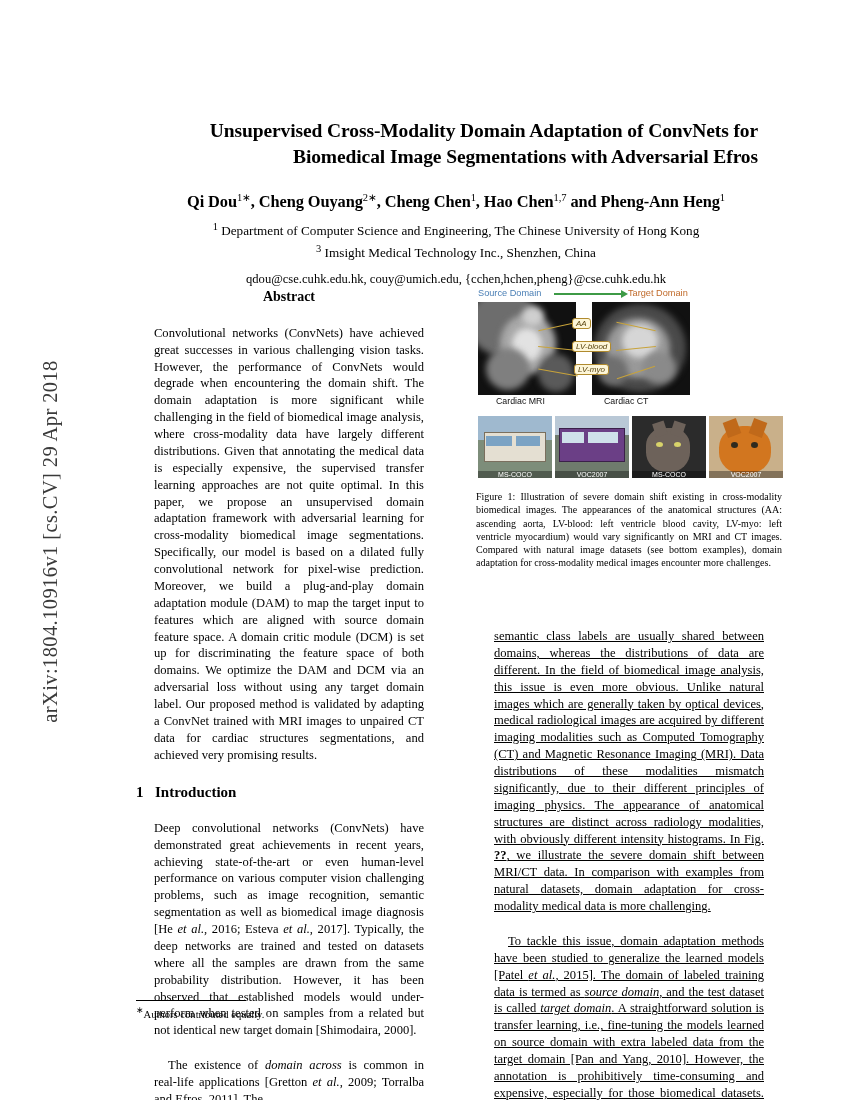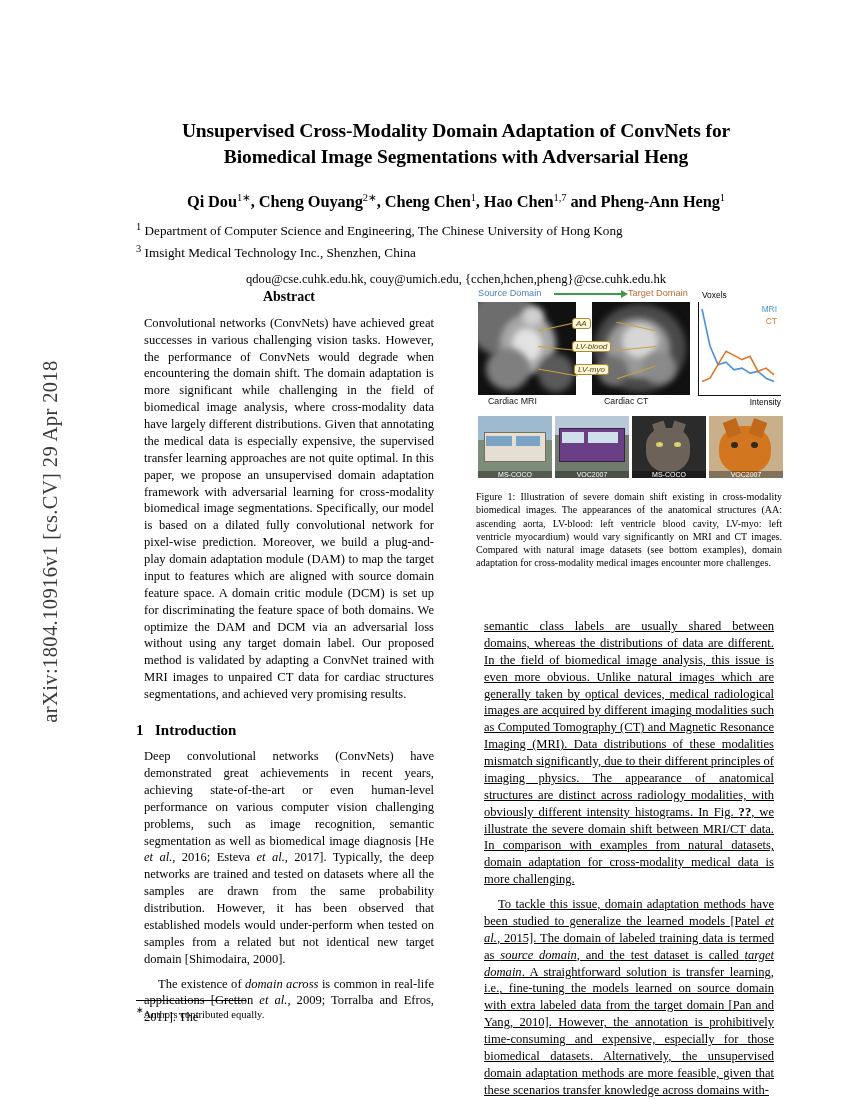--- a/index.html
+++ b/index.html
@@ -52,39 +52,40 @@
     position: absolute;
     left: 72px;
     top: 118px;
     width: 640px;
   }
 
   
   .title {
     font-size: 19.5px;
     font-weight: bold;
-    text-align: center;
+    text-align: right;
     line-height: 1.33;
     letter-spacing: -0.1px;
     margin: 0 18px;
   }
 
   .authors {
     margin-top: 21px;
     text-align: center;
     font-size: 16.4px;
     font-weight: bold;
     letter-spacing: -0.1px;
   }
   .authors sup, .affil sup {
     font-weight: normal;
     font-size: 10.5px;
   }
   .affil {
     margin-top: 7px;
+    text-align: center;
     font-size: 13.2px;
     line-height: 1.48;
   }
   .affil .line {
     display: block;
   }
   .emails {
     margin-top: 9px;
     text-align: center;
     font-size: 12.6px;
@@ -109,21 +110,21 @@
   .col.left { left: 0; }
   .col.right { left: 340px; }
 
   .abstract-head {
     text-align: center;
     font-weight: bold;
     font-size: 14px;
     margin: 0 0 7px 0;
   }
   p.para {
-    margin: 8px;
+    margin: 18px;
     text-indent: 14px;
   }
   p.para.first {
     text-indent: 0;
   }
   .section-head {
     font-weight: bold;
     font-size: 15px;
     margin: 17px 0 7px 0;
   }
@@ -214,21 +215,21 @@
     border-radius: 50%;
     filter: blur(3px);
   }
   .scan-cap {
     position: absolute;
     top: 108px;
     font-family: "Liberation Sans", sans-serif;
     font-size: 8.8px;
     color: #111;
   }
-  .scan-cap.src { left: 12px; }
+  .scan-cap.src { left: 20px; }
   .scan-cap.tgt { left: 128px; }
 
   .tagbox {
     position: absolute;
     font-family: "Liberation Sans", sans-serif;
     font-size: 8px;
     font-style: italic;
     background: #fdf6d8;
     border: 1px solid #b08a2e;
     border-radius: 3px;
@@ -312,21 +313,21 @@
 
 <div id="arxiv-stamp">
   <div class="vtext">arXiv:1804.10916v1  [cs.CV]  29 Apr 2018</div>
 </div>
 
 <div id="page">
 
   <div id="content">
     <div class="title">
       <span>Unsupervised Cross-Modality Domain Adaptation of ConvNets for</span><br>
-      <span>Biomedical Image Segmentations with Adversarial Heng</span>
+      <span>Biomedical Image Segmentations with Adversarial Efros</span>
     </div>
 
     <div class="authors">Qi Dou<sup>1∗</sup>, Cheng Ouyang<sup>2∗</sup>, Cheng Chen<sup>1</sup>, Hao Chen<sup>1,7</sup> and Pheng-Ann Heng<sup>1</sup></div>
 
     <div class="affil">
       <span class="line"><sup>1</sup> Department of Computer Science and Engineering, The Chinese University of Hong Kong</span>
       <span class="line"><sup>3</sup> Imsight Medical Technology Inc., Shenzhen, China</span>
     </div>
 
     <div class="emails">qdou@cse.cuhk.edu.hk, couy@umich.edu, {cchen,hchen,pheng}@cse.cuhk.edu.hk</div>
@@ -385,30 +386,20 @@
         <div class="conn" style="left:140px; top:38px; width:40px; transform:rotate(12deg);"></div>
         <div class="conn" style="left:62px; top:60px; width:40px; transform:rotate(6deg);"></div>
         <div class="conn" style="left:140px; top:60px; width:40px; transform:rotate(-6deg);"></div>
         <div class="conn" style="left:62px; top:84px; width:40px; transform:rotate(10deg);"></div>
         <div class="conn" style="left:140px; top:84px; width:40px; transform:rotate(-18deg);"></div>
 
         <div class="tagbox" style="left:96px; top:30px;">AA</div>
         <div class="tagbox" style="left:96px; top:53px;">LV-blood</div>
         <div class="tagbox" style="left:98px; top:76px;">LV-myo</div>
 
-        <div class="hist">
-          <span class="ylab">Voxels</span>
-          <span class="xlab">Intensity</span>
-          <span class="leg-mri">MRI</span>
-          <span class="leg-ct">CT</span>
-          <svg id="hist-svg" width="80" height="91" style="position:absolute;left:0;top:0;">
-              <polyline points="3.0,7.0 11.0,44.1 19.0,62.7 27.0,60.2 35.0,67.8 43.0,66.1 51.0,71.1 59.0,69.4 67.0,76.2 75.0,79.6" fill="none" stroke="#4a90d9" stroke-width="1.6"></polyline>
-              <polyline points="3.0,79.6 11.0,76.2 19.0,62.7 27.0,49.2 35.0,53.4 43.0,57.6 51.0,54.3 59.0,69.4 67.0,66.1 75.0,72.8" fill="none" stroke="#e0762a" stroke-width="1.6"></polyline>
-            </svg>
-        </div>
       </div>
 
       <div class="nat-row">
         <div class="nat" style="left:2px; background:linear-gradient(#9fb9cf 0 38%, #7d8d7a 38% 100%);">
           <div style="position:absolute;left:6px;top:16px;width:60px;height:28px;background:#e4dfd2;border:1px solid #7a6f5e;"></div>
           <div style="position:absolute;left:8px;top:20px;width:26px;height:10px;background:#7ba3c4;"></div>
           <div style="position:absolute;left:38px;top:20px;width:24px;height:10px;background:#7ba3c4;"></div>
           <div class="natcap">MS-COCO</div>
         </div>
         <div class="nat" style="left:79px; background:linear-gradient(#b9c8d6 0 30%, #6f7b6d 30% 100%);">

